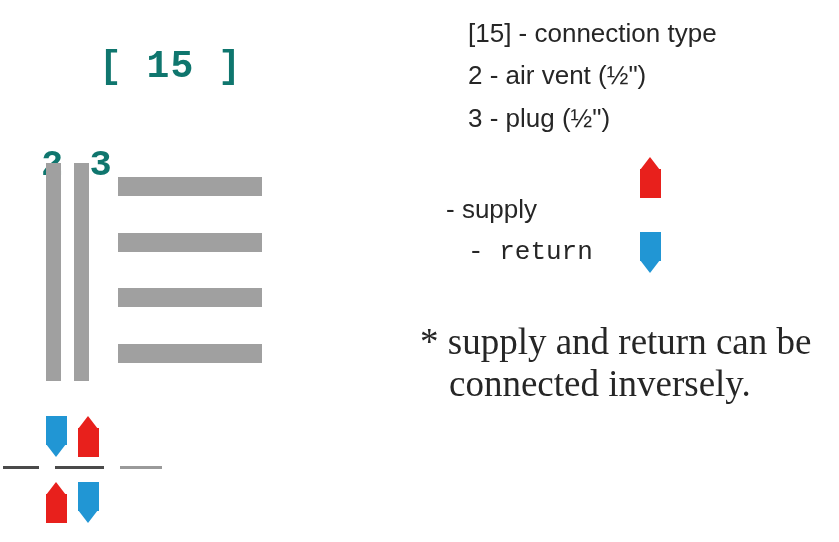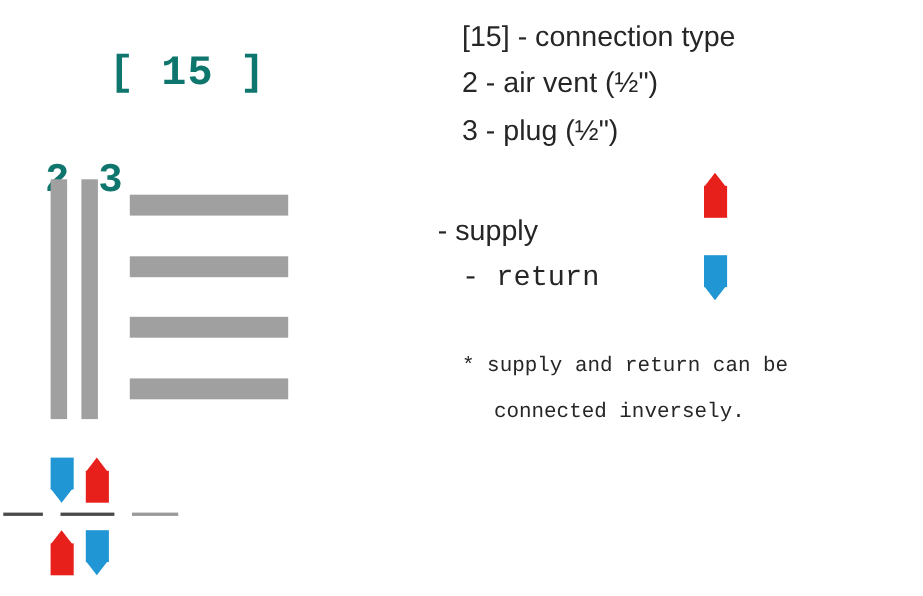--- a/index.html
+++ b/index.html
@@ -99,25 +99,26 @@
   .dashseg.faint { background: #9a9a9a; }
 
   
   .legend-line {
     position: absolute;
     font-family: "Liberation Sans", sans-serif;
     font-size: 26px;
     color: #262626;
     white-space: pre;
     line-height: 1;
+    margin-left: 48px;
   }
   .note-line {
     position: absolute;
-    font-family: Liberation Mono, monospace;
-    font-size: 19px;
+    font-family: Liberation Serif, serif;
+    font-size: 37px;
     color: #262626;
     white-space: pre;
     line-height: 1;
   }
 </style>
 </head>
 <body>
 
 <div id="page">
 

